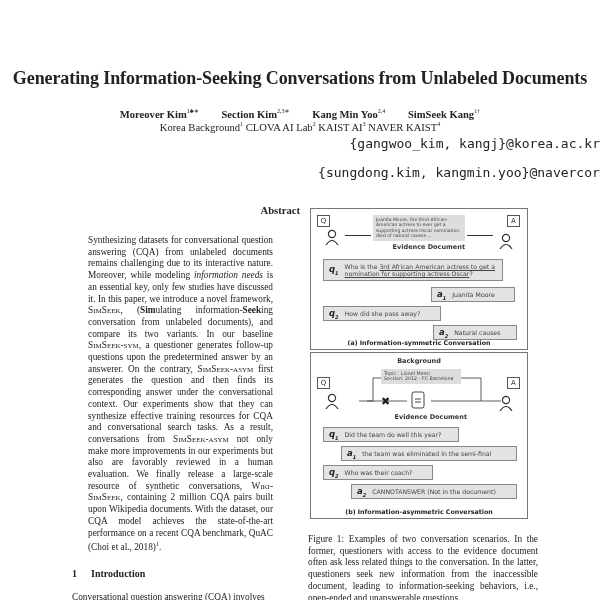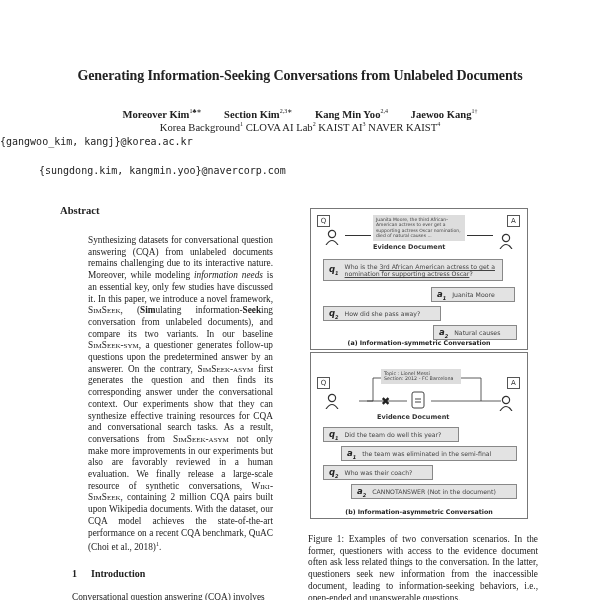--- a/index.html
+++ b/index.html
@@ -1,29 +1,29 @@
 <!DOCTYPE html>
 <html><head>
 <meta charset="utf-8">
 <style>
   html, body { margin:0; padding:0; background:#fff; }
   body { width:600px; height:600px; overflow:hidden; position:relative;
          font-family:"Liberation Serif", serif; color:#222; }
   .title { position:absolute; top:68px; left:0; width:600px; text-align:center;
-           font-weight:bold; font-size:14px; letter-spacing:-0.1px; }
+           font-weight:bold; font-size:18px; letter-spacing:-0.1px; }
   .authors { position:absolute; top:107px; left:0; width:600px; text-align:center;
              font-weight:bold; font-size:10.6px; }
   .authors span.a { margin:0 10px; }
   sup { font-size:6px; font-weight:normal; }
   .affil { position:absolute; top:121px; left:0; width:600px; text-align:center; font-size:10.6px; }
-  .email { position:absolute; left:0; width:600px; text-align:left;
-           font-family:"DejaVu Sans Mono", monospace; font-size:10px; }
+  .email { position:absolute; left:0; width:600px; text-align:right;
+           font-family:"DejaVu Sans Mono", monospace; font-size:13px; }
   .email1 { top:136px; } .email2 { top:165px;padding-left:39px; }
 
-  .abs-head { position:absolute; top:205px; left:60px; width:240px; text-align:left;
+  .abs-head { position:absolute; top:205px; left:60px; width:240px; text-align:right;
               font-weight:bold; font-size:10.6px; }
   .abstract { position:absolute; top:235px; left:88px; width:185px;
               font-size:9.3px; line-height:11.7px; text-align:justify; }
   .abstract p { margin:0; }
   .sc { font-variant:small-caps;margin-top:28px; }
   .sec { position:absolute; top:568px; left:72px; font-weight:bold; font-size:10px; }
   .sec .num { margin-right:14px; }
   .intro-line { position:absolute; top:592px; left:72px; width:220px; font-size:9.3px;
                 white-space:nowrap; overflow:hidden; }
 
@@ -32,21 +32,21 @@
            font-family:"DejaVu Sans", sans-serif; }
   .pa { top:208px; height:140px; }
   .pb { top:352px; height:165px; }
   .bubble { position:absolute; background:#e3e3e3; border:1px solid #888; font-size:6.2px;
             color:#444; display:flex; align-items:center; padding:0 5px; box-sizing:border-box; }
   .bubble .lab { font-weight:bold; font-style:italic; font-size:8.5px; color:#222; margin-right:6px; }
   .bubble .lab sub { font-size:5px; }
   .u { text-decoration:underline; }
   .doc { position:absolute; background:#ddd; font-size:4.5px; line-height:5.4px; color:#444;
          padding:2px 3px; box-sizing:border-box; }
-  .evlabel { position:absolute; font-size:6.5px; font-weight:bold; color:#333; text-align:left; }
+  .evlabel { position:absolute; font-size:6.5px; font-weight:bold; color:#333; text-align:right; }
   .caption-sub { position:absolute; bottom:3px; left:0; width:100%; text-align:center;
                  font-size:6.3px; font-weight:bold; color:#222; }
   .person { position:absolute; width:14px; height:16px; }
   .qa-tag { position:absolute; width:11px; height:10px; border:1px solid #555; font-size:7px;
             text-align:center; line-height:10px; color:#333; background:#fff; }
   .arrow { position:absolute; height:1px; background:#333; }
   .bg-label { position:absolute; top:4px; left:0; width:100%; text-align:center; font-size:6.5px;
               font-weight:bold; color:#333; }
 
   .fig-caption { position:absolute; top:534px; left:308px; width:230px; font-size:9.3px;
@@ -54,21 +54,21 @@
 </style>
 </head>
 <body>
 
 <div class="title">Generating Information-Seeking Conversations from Unlabeled Documents</div>
 
 <div class="authors">
   <span class="a"><span>Moreover Kim</span><sup>1♣∗</sup></span>
   <span class="a"><span>Section Kim</span><sup>2,3∗</sup></span>
   <span class="a"><span>Kang Min Yoo</span><sup>2,4</sup></span>
-  <span class="a"><span>Jaewoo Kang</span><sup>1†</sup></span>
+  <span class="a"><span>SimSeek Kang</span><sup>1†</sup></span>
 </div>
 
 <div class="affil">
   <span>Korea Background</span><sup>1</sup>
   <span>CLOVA AI Lab</span><sup>2</sup>
   <span>KAIST AI</span><sup>3</sup>
   <span>NAVER KAIST</span><sup>4</sup>
 </div>
 <div class="email email1">{gangwoo_kim, kangj}@korea.ac.kr</div>
 <div class="email email2">{sungdong.kim, kangmin.yoo}@navercorp.com</div>
@@ -112,20 +112,21 @@
     <span>How did she pass away?</span>
   </div>
   <div class="bubble" style="left:122px;top:116px;width:84px;height:15px;">
     <span class="lab"><span>a</span><sub>2</sub></span>
     <span>Natural causes</span>
   </div>
   <div class="caption-sub">(a) Information-symmetric Conversation</div>
 </div>
 
 <div class="panel pb">
+  <div class="bg-label">Background</div>
   <div class="doc" style="left:70px;top:16px;width:80px;height:15px;font-size:4.8px;">
     <div>Topic :  Lionel Messi</div>
     <div>Section:  2012 - FC Barcelona</div>
   </div>
   <div class="qa-tag" style="left:6px;top:24px;">Q</div>
   <svg class="person" style="left:14px;top:40px;" viewBox="0 0 14 16">
     <circle cx="7" cy="5" r="3.6" fill="none" stroke="#333" stroke-width="1.2"></circle>
     <path d="M1 16 Q7 7 13 16" fill="none" stroke="#333" stroke-width="1.2"></path>
   </svg>
   <svg style="position:absolute;left:0;top:0;width:216px;height:70px;">

